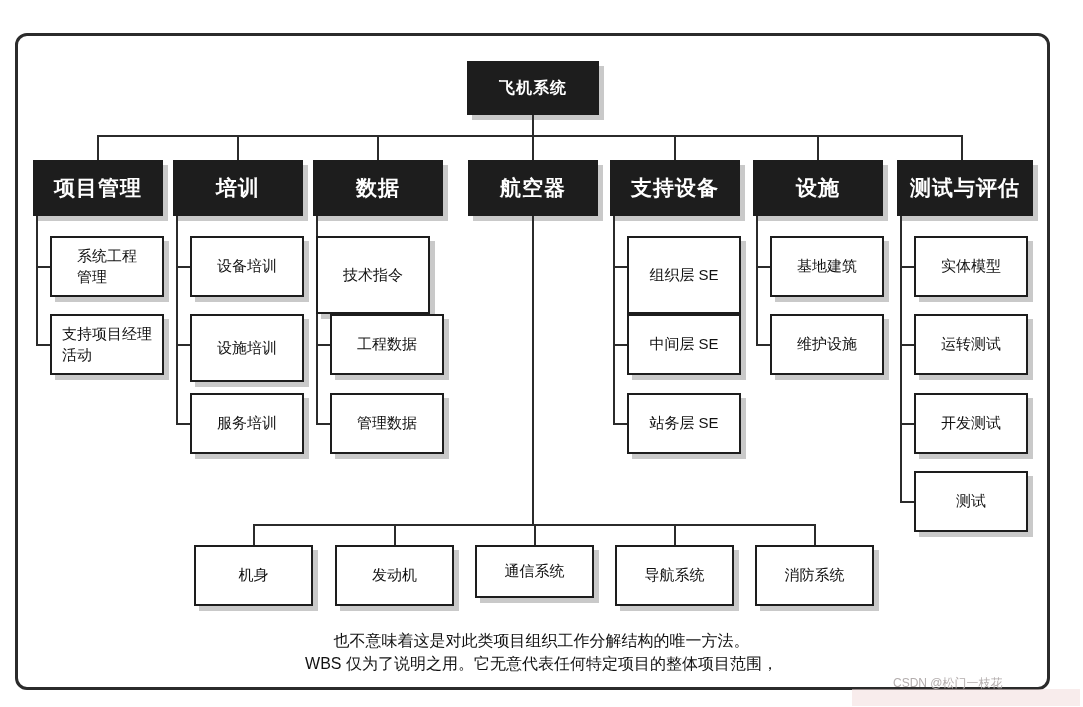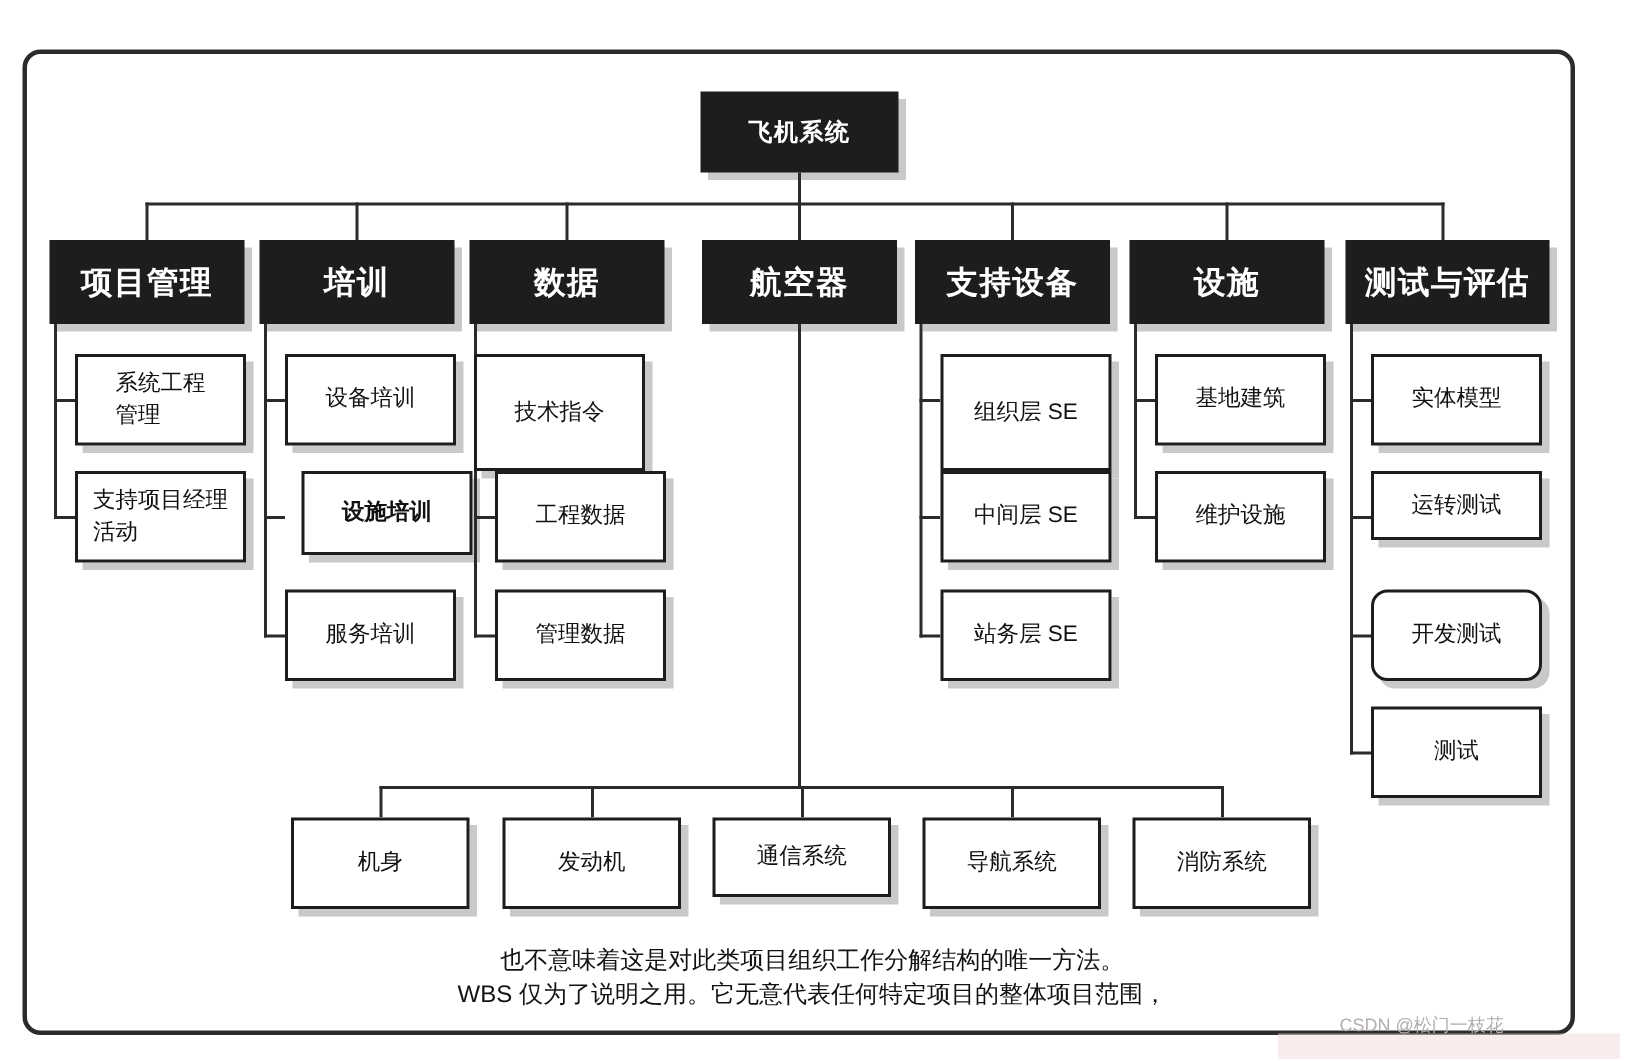--- a/index.html
+++ b/index.html
@@ -111,21 +111,21 @@
       </div>
     </div>
     <div class="line" style="left: 176px; top: 216px; width: 2px; height: 209px;"></div>
     <div class="line" style="left: 176px; top: 266px; width: 14px; height: 2px;"></div>
     <div class="box light" style="left: 190px; top: 236px; width: 114px; height: 61px;">
       <div>
         <span class="lbl-line">设备培训</span>
       </div>
     </div>
     <div class="line" style="left: 176px; top: 344px; width: 14px; height: 2px;"></div>
-    <div class="box light" style="left: 201px; top: 314px; width: 114px; height: 56px; font-weight: bold;">
+    <div class="box light" style="left: 190px; top: 314px; width: 114px; height: 68px;">
       <div>
         <span class="lbl-line">设施培训</span>
       </div>
     </div>
     <div class="line" style="left: 176px; top: 423px; width: 14px; height: 2px;"></div>
     <div class="box light" style="left: 190px; top: 393px; width: 114px; height: 61px;">
       <div>
         <span class="lbl-line">服务培训</span>
       </div>
     </div>
@@ -211,27 +211,27 @@
       </div>
     </div>
     <div class="line" style="left: 900px; top: 216px; width: 2px; height: 287px;"></div>
     <div class="line" style="left: 900px; top: 266px; width: 14px; height: 2px;"></div>
     <div class="box light" style="left: 914px; top: 236px; width: 114px; height: 61px;">
       <div>
         <span class="lbl-line">实体模型</span>
       </div>
     </div>
     <div class="line" style="left: 900px; top: 344px; width: 14px; height: 2px;"></div>
-    <div class="box light" style="left: 914px; top: 314px; width: 114px; height: 46px;">
+    <div class="box light" style="left: 914px; top: 314px; width: 114px; height: 61px;">
       <div>
         <span class="lbl-line">运转测试</span>
       </div>
     </div>
     <div class="line" style="left: 900px; top: 423px; width: 14px; height: 2px;"></div>
-    <div class="box light" style="left: 914px; top: 393px; width: 114px; height: 61px; border-radius: 11px;">
+    <div class="box light" style="left: 914px; top: 393px; width: 114px; height: 61px;">
       <div>
         <span class="lbl-line">开发测试</span>
       </div>
     </div>
     <div class="line" style="left: 900px; top: 501px; width: 14px; height: 2px;"></div>
     <div class="box light" style="left: 914px; top: 471px; width: 114px; height: 61px;">
       <div>
         <span class="lbl-line">测试</span>
       </div>
     </div>

